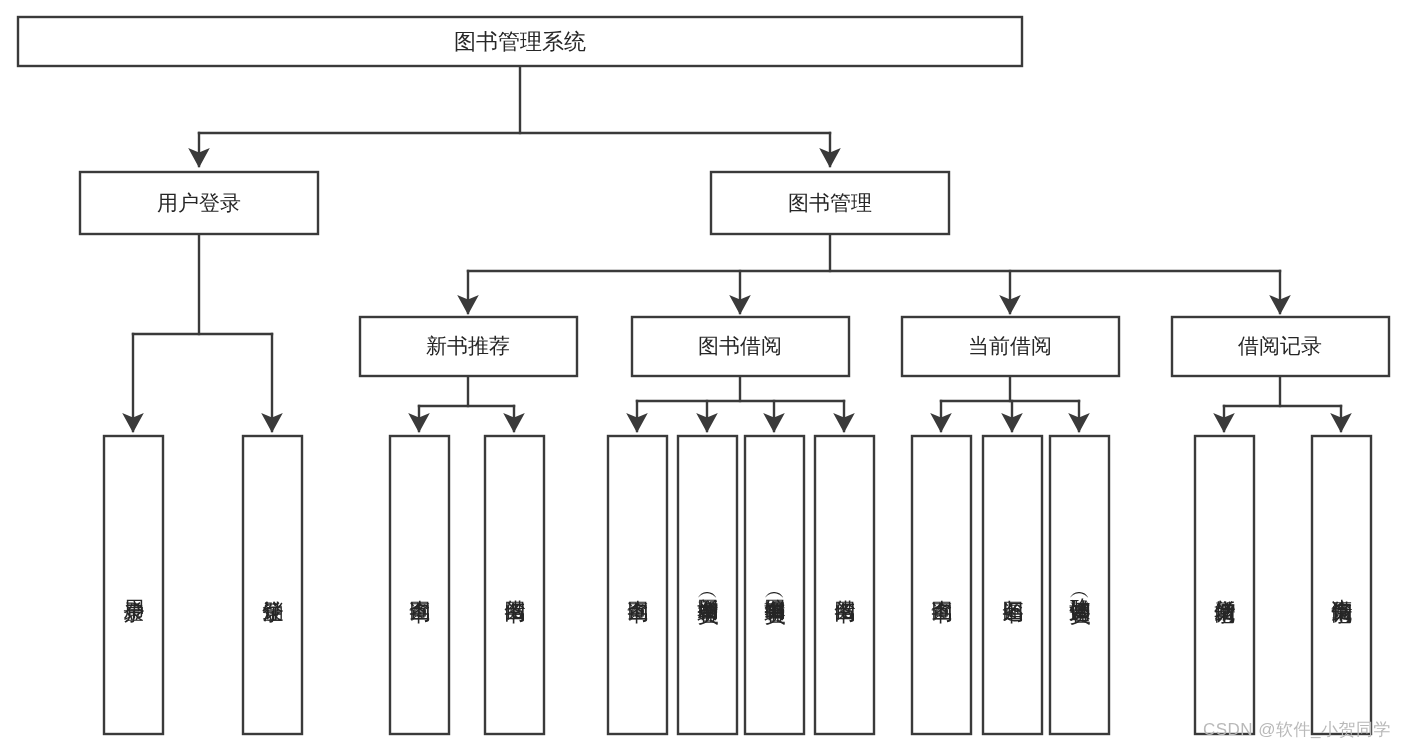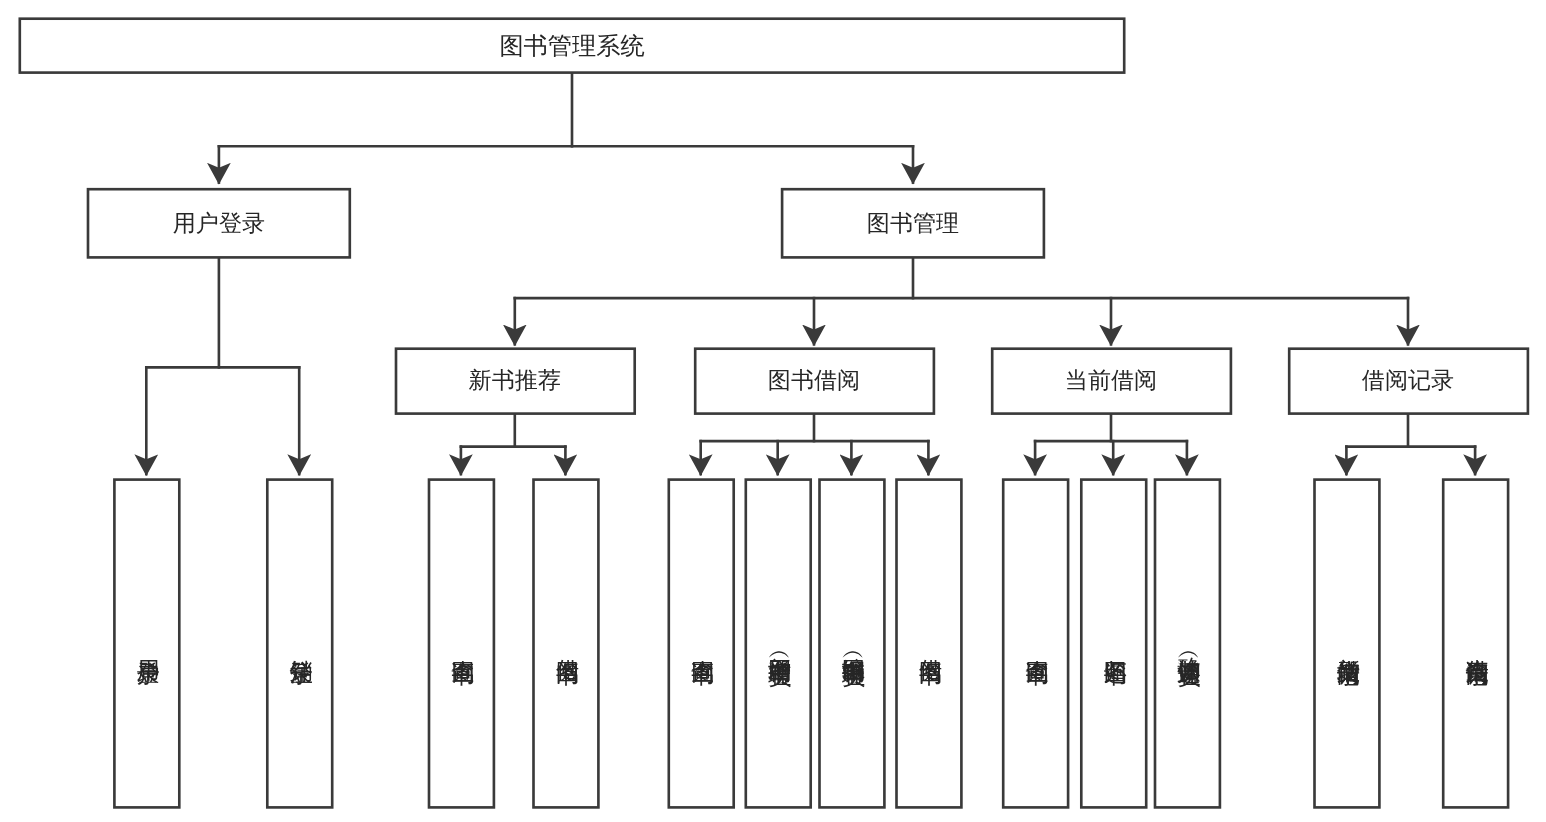--- a/index.html
+++ b/index.html
@@ -186,13 +186,14 @@
   <div class="leaf-label" style="left:745px; top:436px; width:59px; height:298px;">编辑图书（管理员）</div>
   <div class="leaf-label" style="left:815px; top:436px; width:59px; height:298px;">借阅图书</div>
 
   <div class="leaf-label" style="left:912px; top:436px; width:59px; height:298px;">查询图书</div>
   <div class="leaf-label" style="left:983px; top:436px; width:59px; height:298px;">归还图书</div>
   <div class="leaf-label" style="left:1050px; top:436px; width:59px; height:298px;">确认归还（管理员）</div>
 
   <div class="leaf-label" style="left:1195px; top:436px; width:59px; height:298px;">新增借阅记录</div>
   <div class="leaf-label" style="left:1312px; top:436px; width:59px; height:298px;">查询借阅记录</div>
 
+  <div id="watermark">CSDN @软件_小贺同学</div>
 </div>
 
 </body></html>

